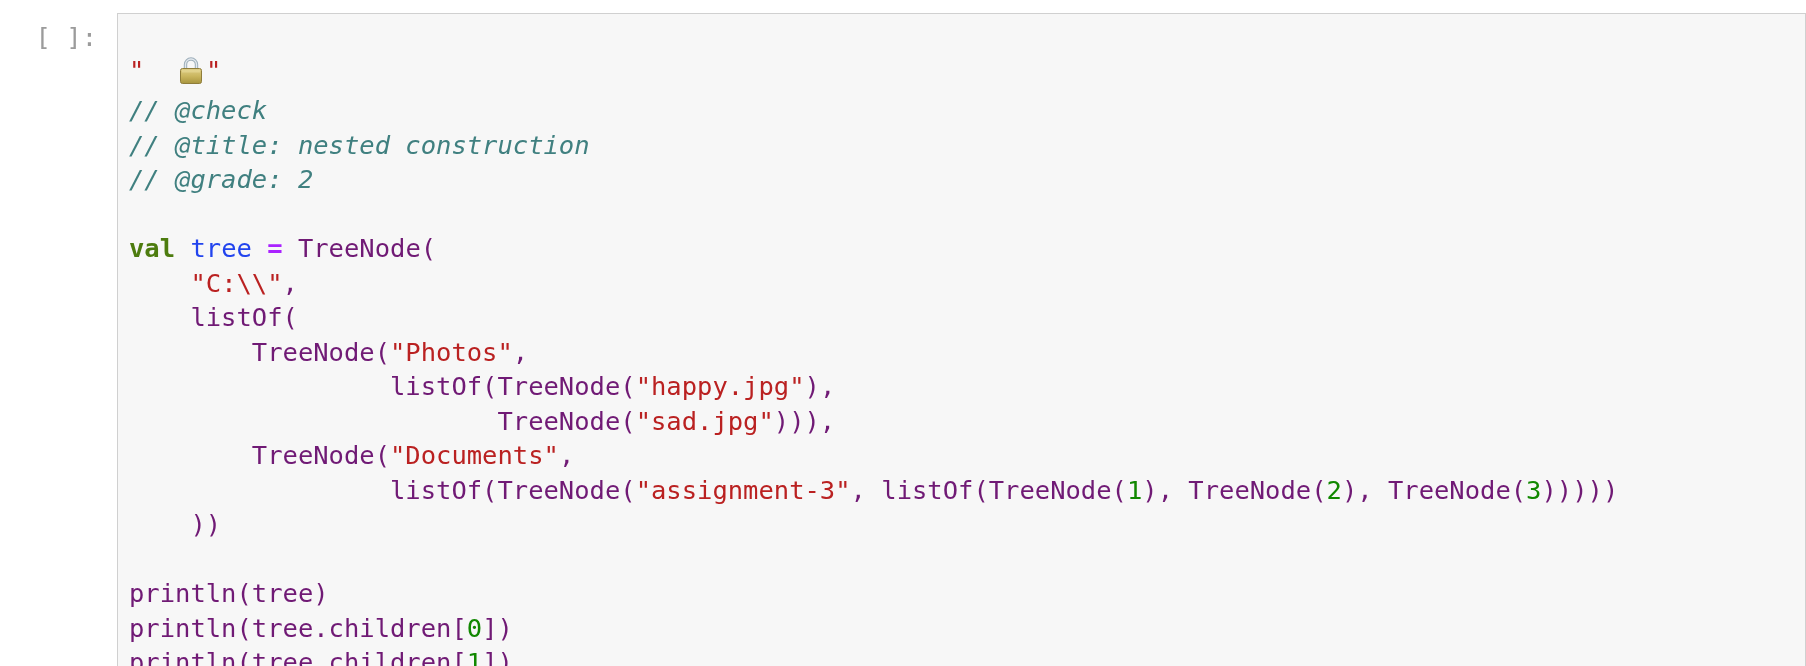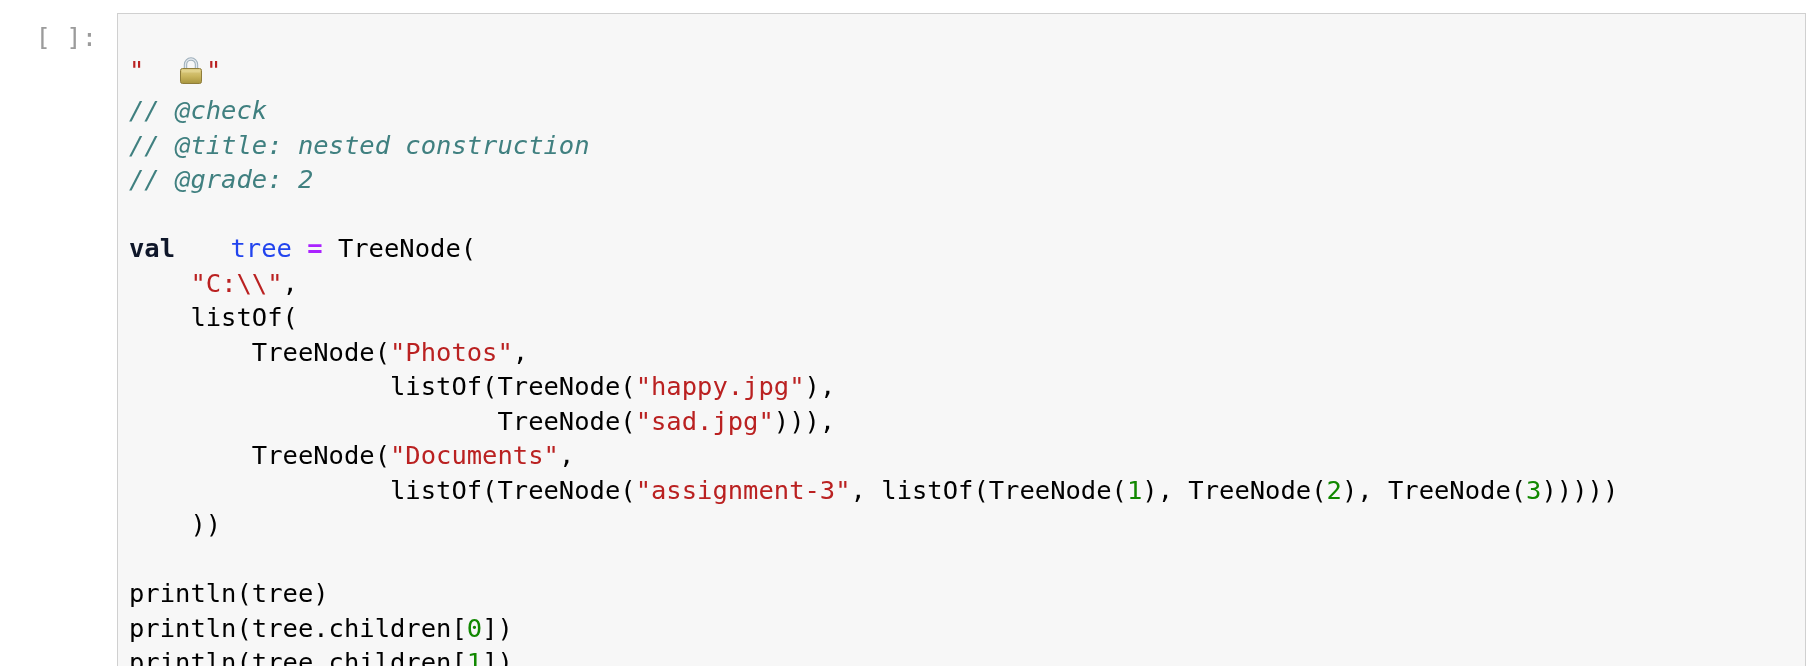--- a/index.html
+++ b/index.html
@@ -42,23 +42,23 @@
   .code {
     margin: 0;
     font-size: 25.5px;
     line-height: 34.5px;
     color: #212121;
   }
   .line {
     white-space: pre;
     min-height: 34.5px;
   }
-  .tok-t { color: #000000; }
-  .tok-k { color: #0f172a; font-weight: bold; }
-  .tok-d { color: #2244ee; margin-left: 40px; }
+  .tok-t { color: #701a75; }
+  .tok-k { color: #4d7c0f; font-weight: bold; }
+  .tok-d { color: #2244ee; }
   .tok-o { color: #aa22ff; font-weight: bold; }
   .tok-s { color: #ba2121; }
   .tok-c { color: #408080; font-style: italic; margin-top: 24px; }
   .tok-n { color: #118800; }
   .lock-wrap {
     display: inline-block;
     vertical-align: -6px;
     margin: 0 2px;
   }
 </style>

